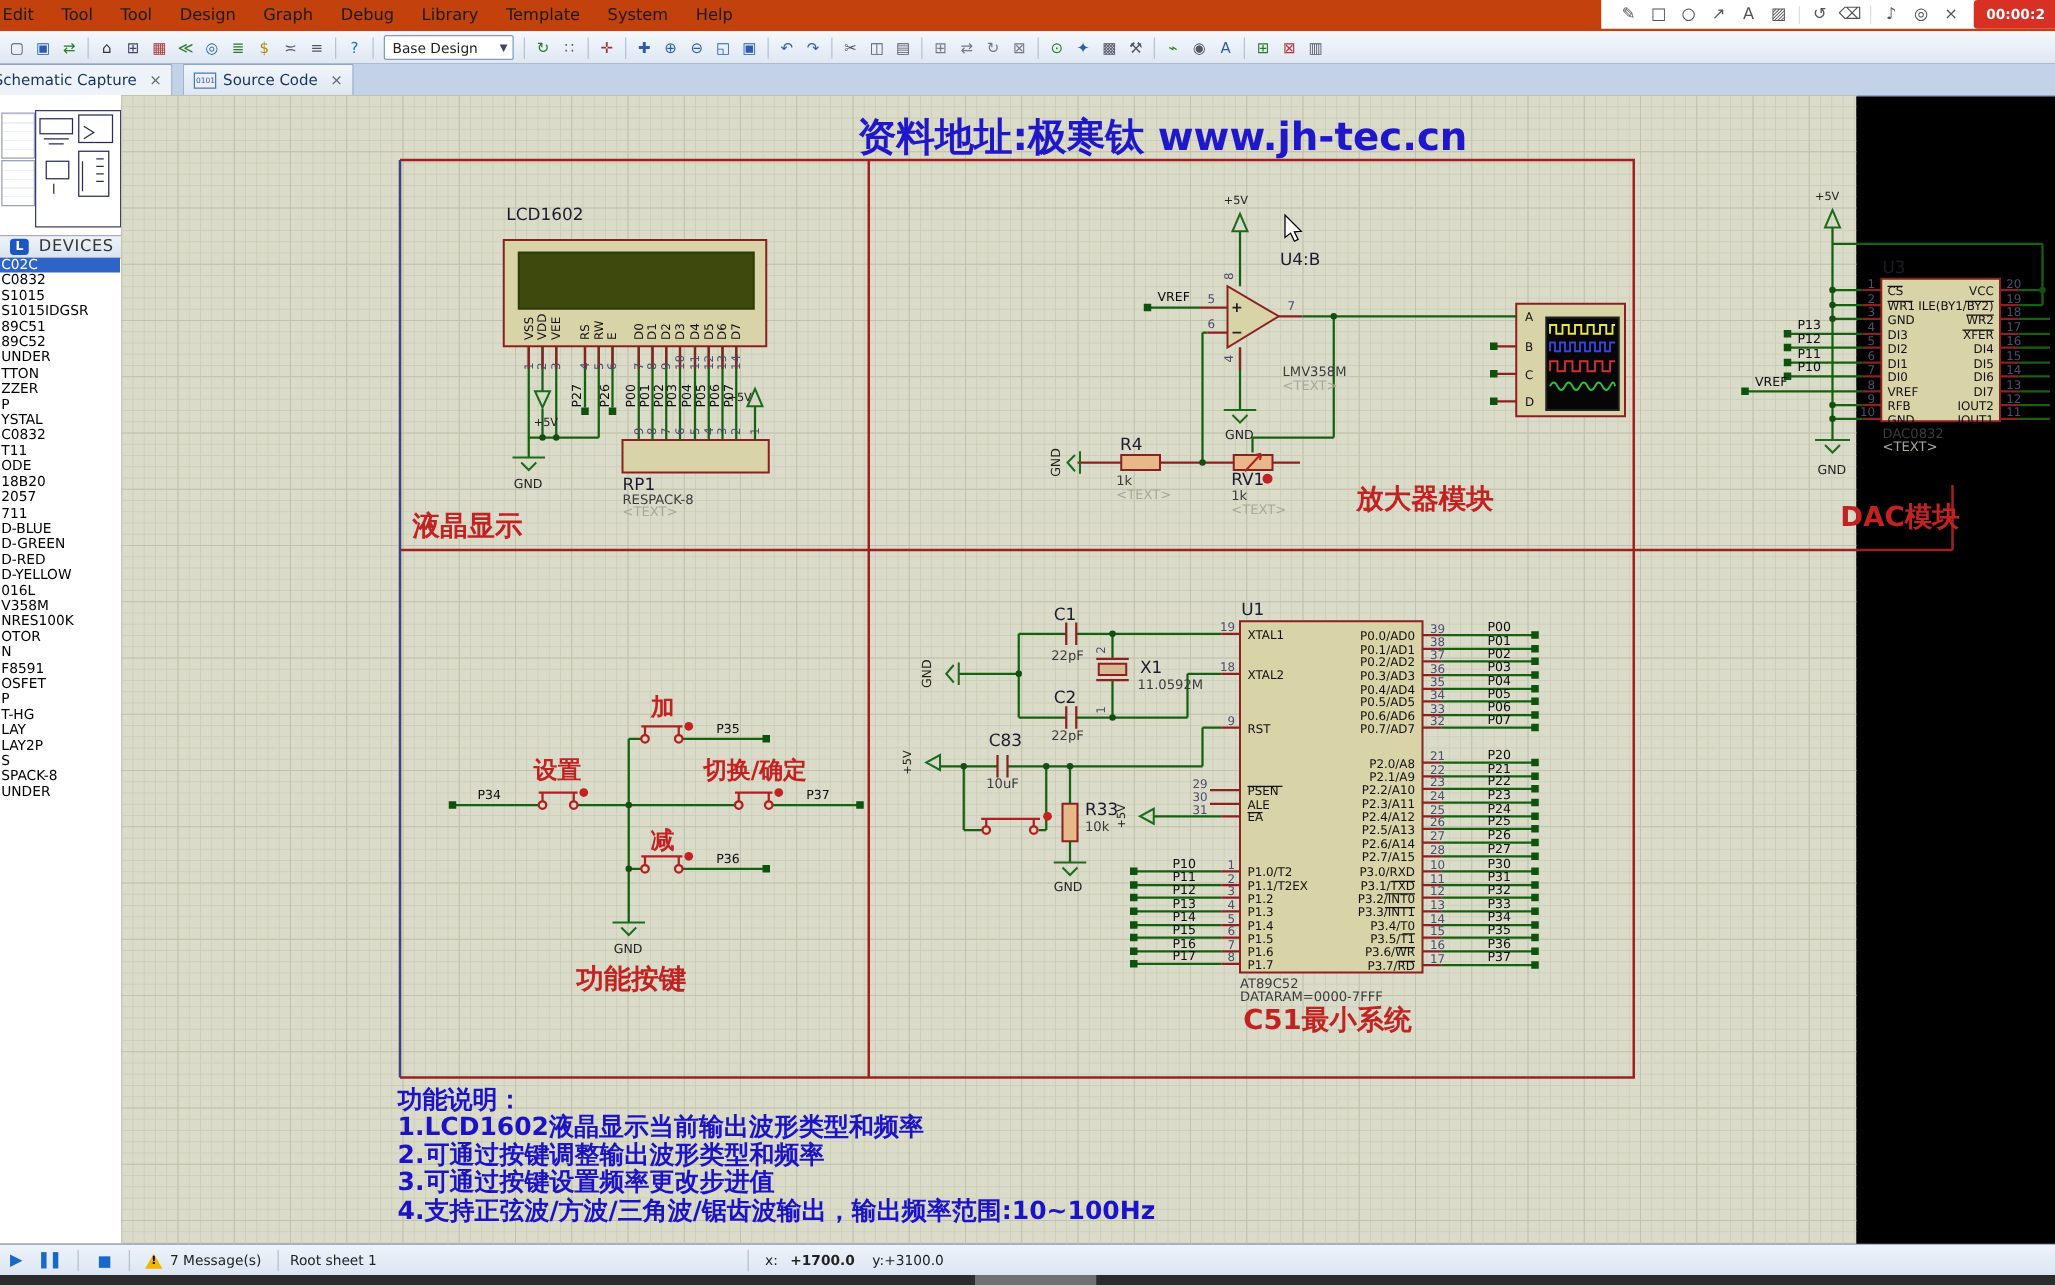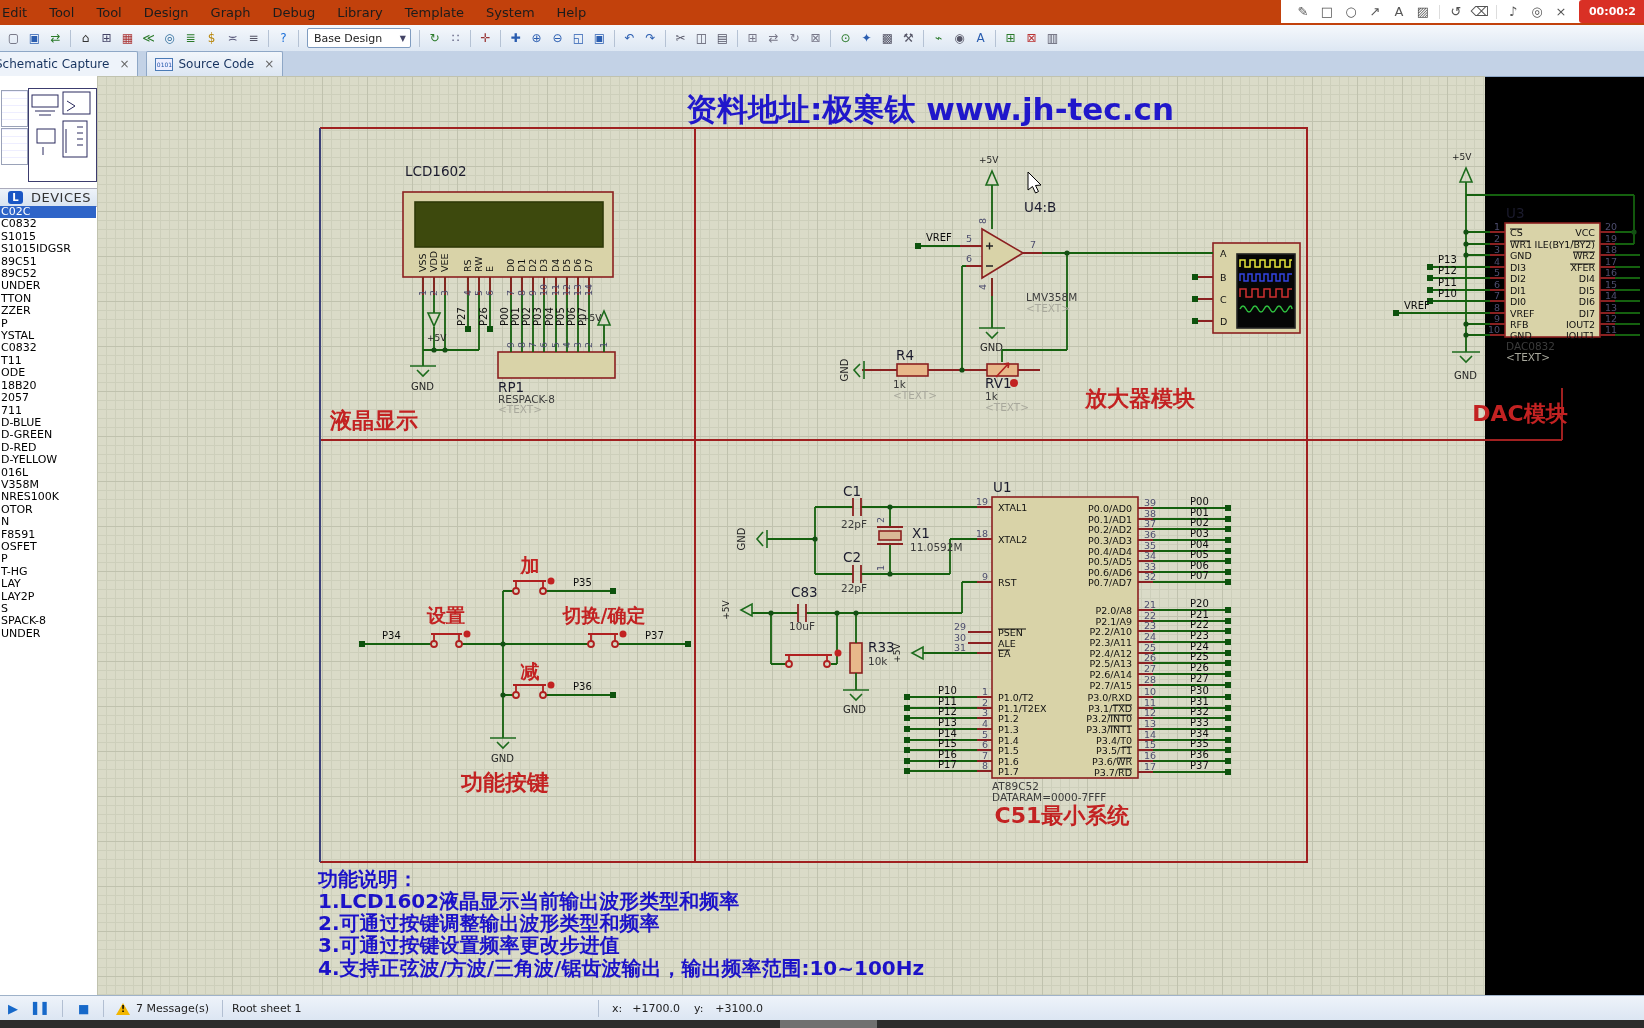--- a/index.html
+++ b/index.html
@@ -713,20 +713,20 @@
   <div class="sb" style="left:136px;">
       <span>7 Message(s)</span>
     </div>
   <div class="sb-sep" style="left:222px;"></div>
   <div class="sb" style="left:232px;">
       <span>Root sheet 1</span>
     </div>
   <div class="sb-sep" style="left:598px;"></div>
   <div class="sb" style="left:612px;">
     <span>x:</span>
-    <span style="margin-left:10px;">+1700.0</span>
+    <span style="margin-left:10px;font-weight:bold;">+1700.0</span>
     <span style="margin-left:14px;">y:</span>
-    <span style="margin-left:12px;">+3100.0</span>
+    <span style="margin-left:0;">+3100.0</span>
   </div>
 </div>
 <div class="bottom-strip">
     <div class="seg"></div>
   </div>
 
 </body></html>

